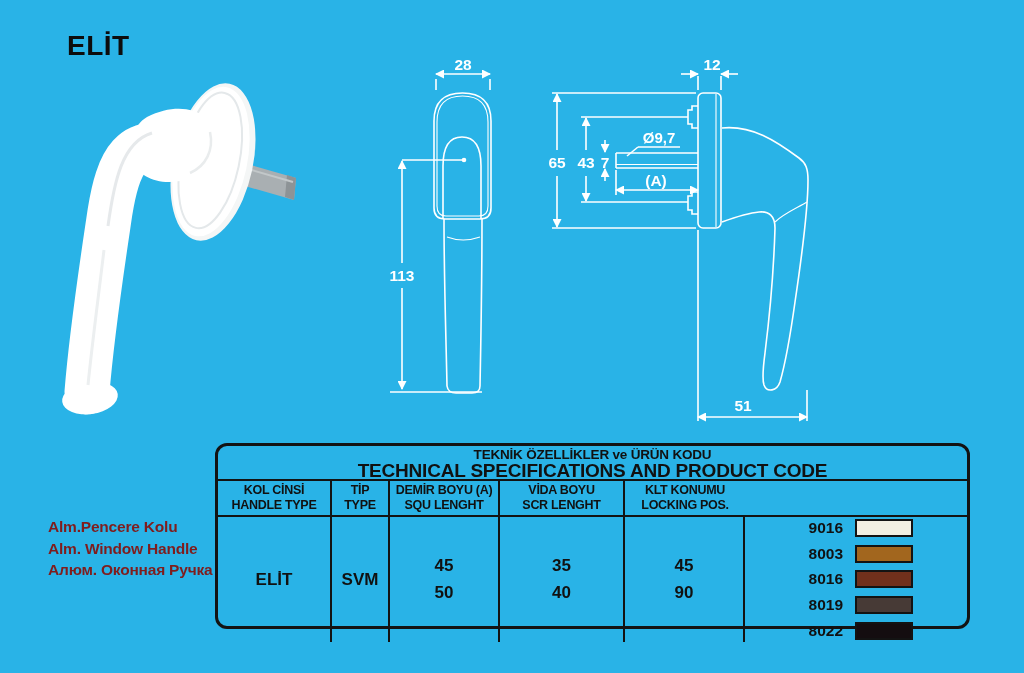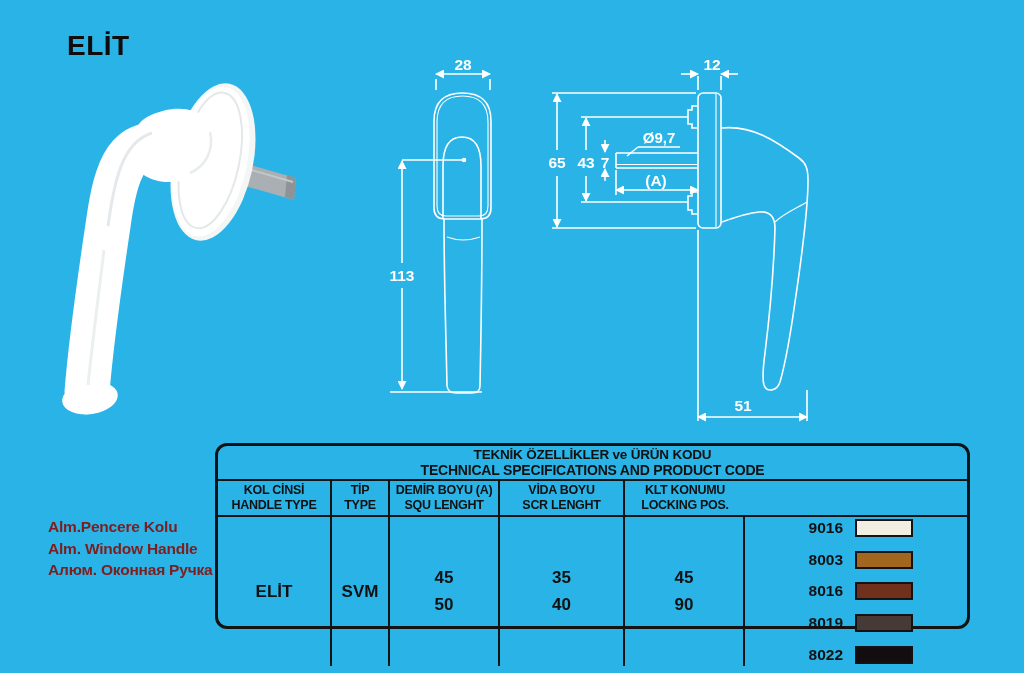--- a/index.html
+++ b/index.html
@@ -26,38 +26,38 @@
   .spec-table{
     position:absolute;left:215px;top:443px;width:755px;height:186px;
     border:3px solid #131313;border-radius:12px;box-sizing:border-box;
     color:#111;
   }
   .title-band{
     height:33px;border-bottom:2px solid #131313;
     display:flex;flex-direction:column;justify-content:center;align-items:center;
   }
   .title-band .t1{font-size:13.5px;font-weight:bold;line-height:16px;letter-spacing:-.2px;}
-  .title-band .t2{font-size:14px;font-weight:bold;line-height:15px;letter-spacing:-.2px;}
+  .title-band .t2{font-size:19px;font-weight:bold;line-height:15px;letter-spacing:-.2px;}
   .cols{display:grid;grid-template-columns:114px 58px 110px 125px 120px 1fr;}
   .header-band{height:34px;border-bottom:2px solid #131313;}
   .header-band .hc{
     border-right:2px solid #131313;
     display:flex;flex-direction:column;justify-content:center;align-items:center;
     font-size:12.5px;font-weight:bold;line-height:15px;text-align:center;
     letter-spacing:-.3px;box-sizing:border-box;
   }
   .header-band .hc:last-child{border-right:none;}
   .body-band{height:109px;}
   .body-band .bc{
     border-right:2px solid #131313;box-sizing:border-box;
     display:flex;flex-direction:column;justify-content:center;align-items:center;
     font-size:17px;font-weight:bold;line-height:27px;text-align:center;
   }
   .body-band .bc:last-child{border-right:none;}
-  .ral-cell{display:flex;flex-direction:column;justify-content:center;gap:10px;}
+  .ral-cell{display:flex;flex-direction:column;justify-content:center;gap:4px;}
   .ral-row{
     display:flex;align-items:center;justify-content:center;gap:12px;
     height:21.8px;
   }
   .ral-code{font-size:15.5px;font-weight:bold;width:44px;text-align:right;line-height:16px;}
   .ral-swatch{width:54px;height:14px;border:2px solid #131313;}
 </style>
 </head>
 <body>
 

